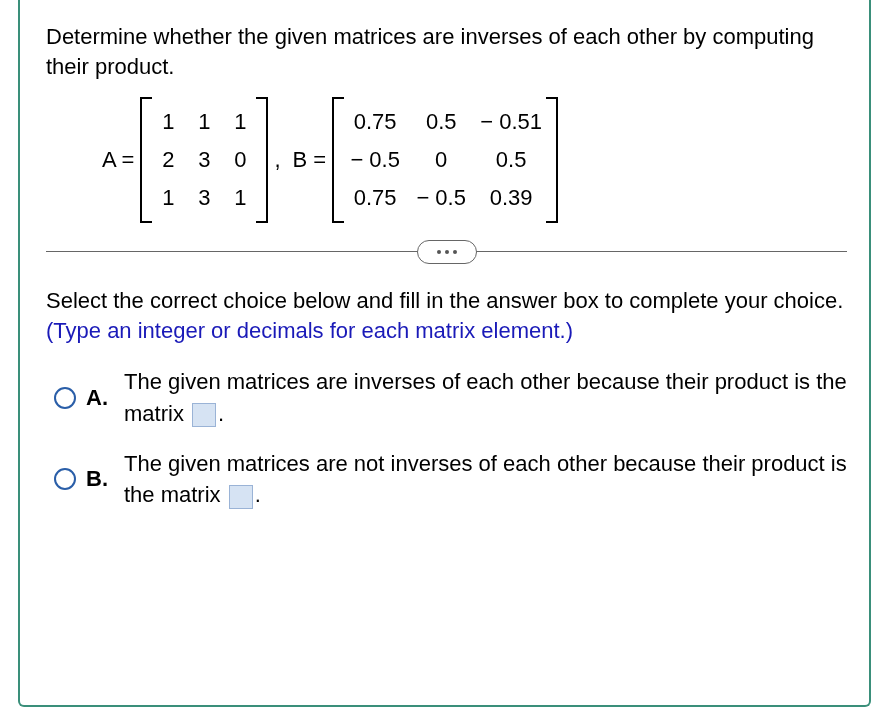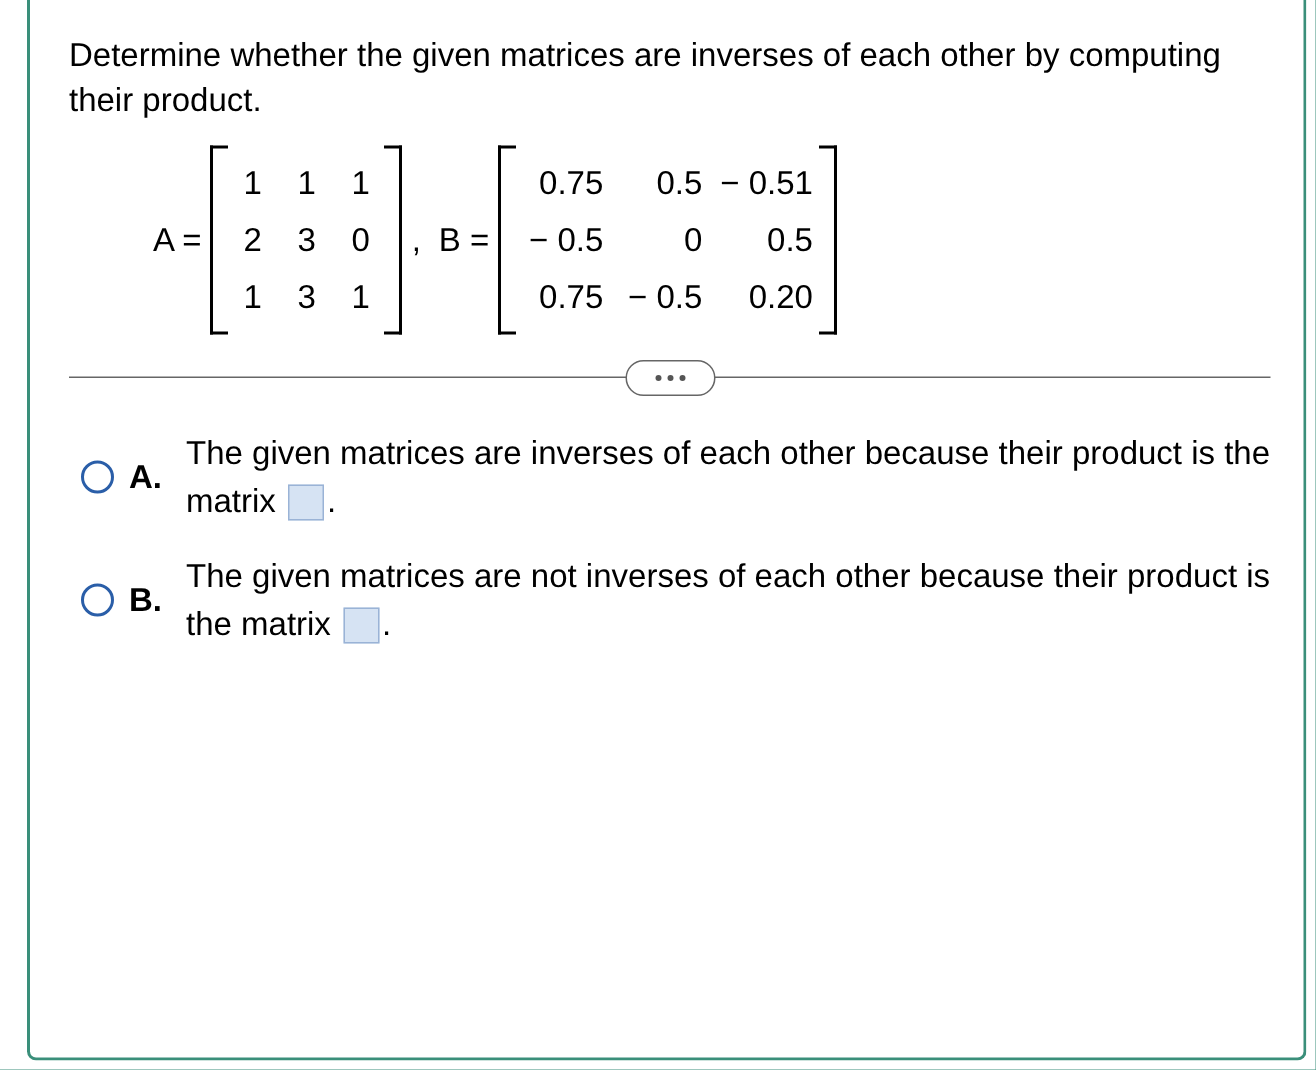--- a/index.html
+++ b/index.html
@@ -49,21 +49,21 @@
   }
   .matrix::before { left: 0; border-left: 2px solid #000; }
   .matrix::after  { right: 0; border-right: 2px solid #000; }
   .mtable { border-collapse: collapse; }
   .mtable td {
     text-align: center;
     padding: 6px 8px;
     min-width: 20px;
     white-space: nowrap;
   }
-  .mtable.b td { min-width: 54px; padding: 6px 6px; text-align: right; }
+  .mtable.b td { min-width: 54px; padding: 6px 6px; }
   .divider-wrap {
     position: relative;
     margin: 28px 0 34px 0;
   }
   .hr {
     border: none;
     border-top: 1.5px solid #666;
     margin: 0;
   }
   .pill {
@@ -161,36 +161,40 @@
             <td>− 0.51</td>
           </tr>
           <tr>
             <td>− 0.5</td>
             <td>0</td>
             <td>0.5</td>
           </tr>
           <tr>
             <td>0.75</td>
             <td>− 0.5</td>
-            <td>0.20</td>
+            <td>0.39</td>
           </tr>
         </tbody>
           </table>
       </span>
     </div>
 
     <div class="divider-wrap">
       <hr class="hr">
       <div class="pill">
         <span class="dot"></span>
         <span class="dot"></span>
         <span class="dot"></span>
       </div>
     </div>
 
+    <div class="select-prompt">
+      <span>Select the correct choice below and fill in the answer box to complete your choice.</span><br>
+      <span class="hint">(Type an integer or decimals for each matrix element.)</span>
+    </div>
 
     <div class="choices">
 
       <div class="choice">
         <span class="radio"></span>
         <span class="choice-label">A.</span>
         <span class="choice-text">
           <span>The given matrices are inverses of each other because their product is the matrix </span><span class="answer-box"></span><span>.</span>
         </span>
       </div>

